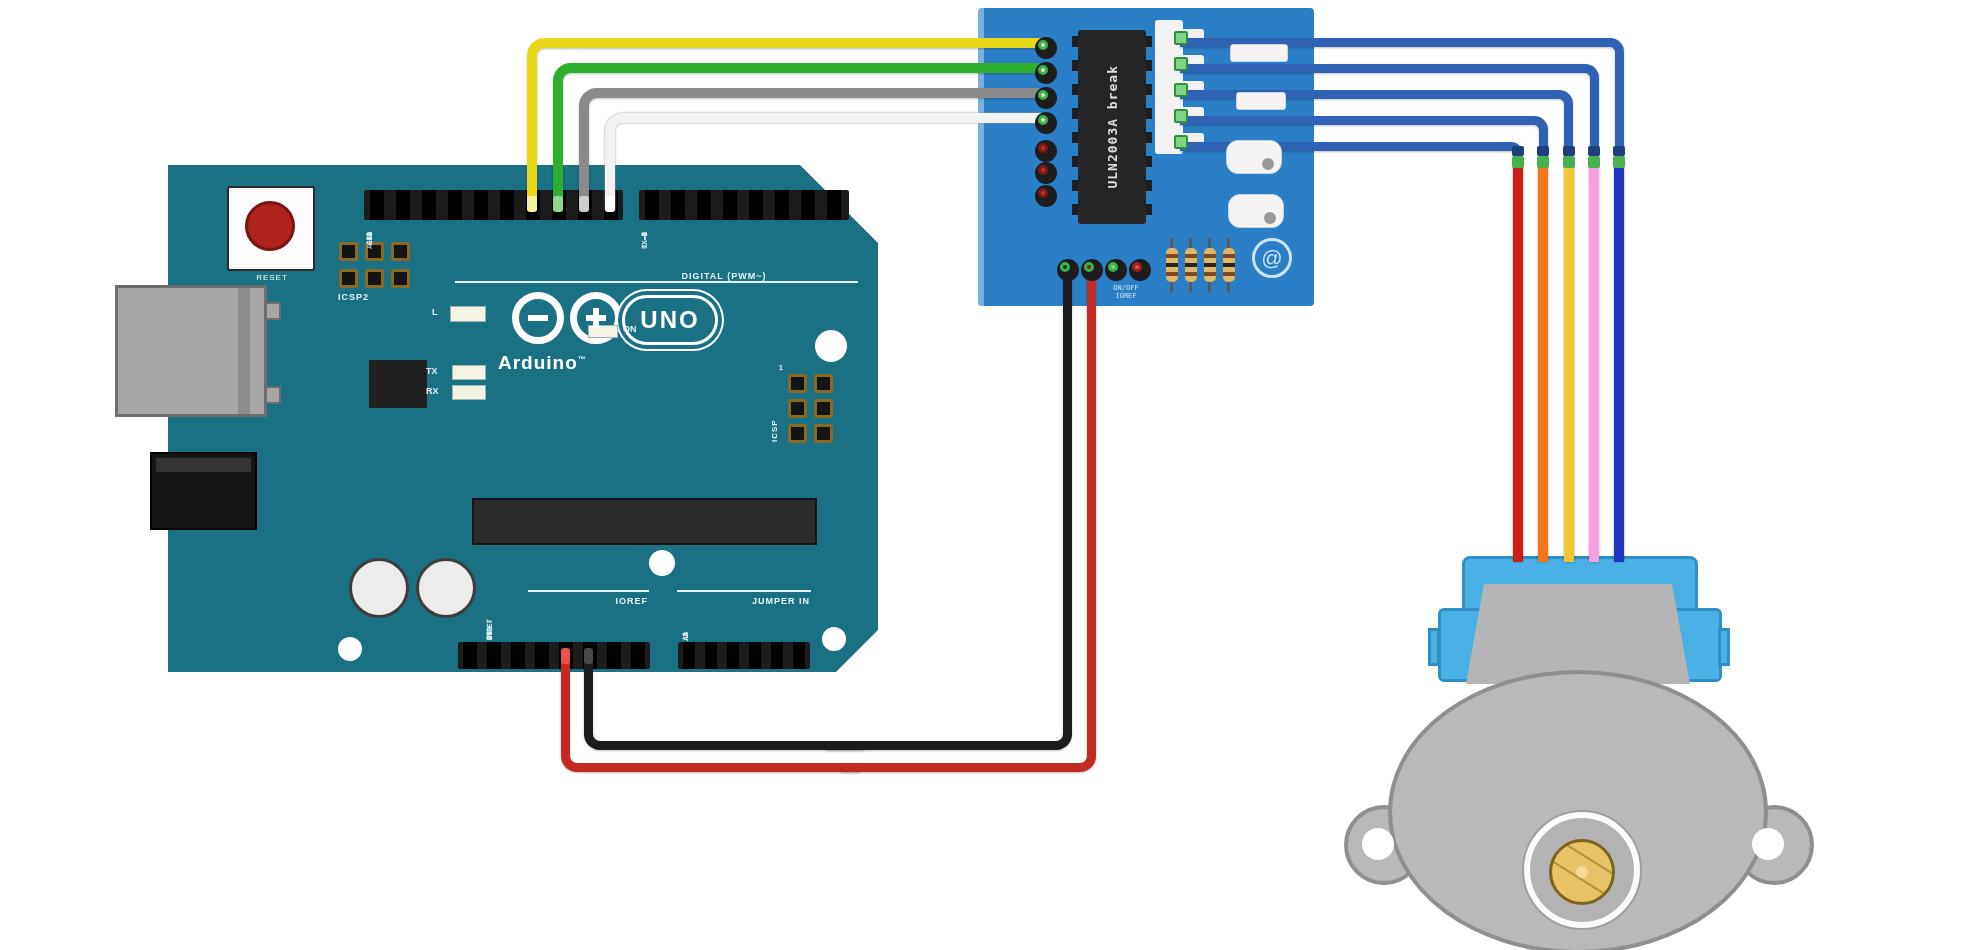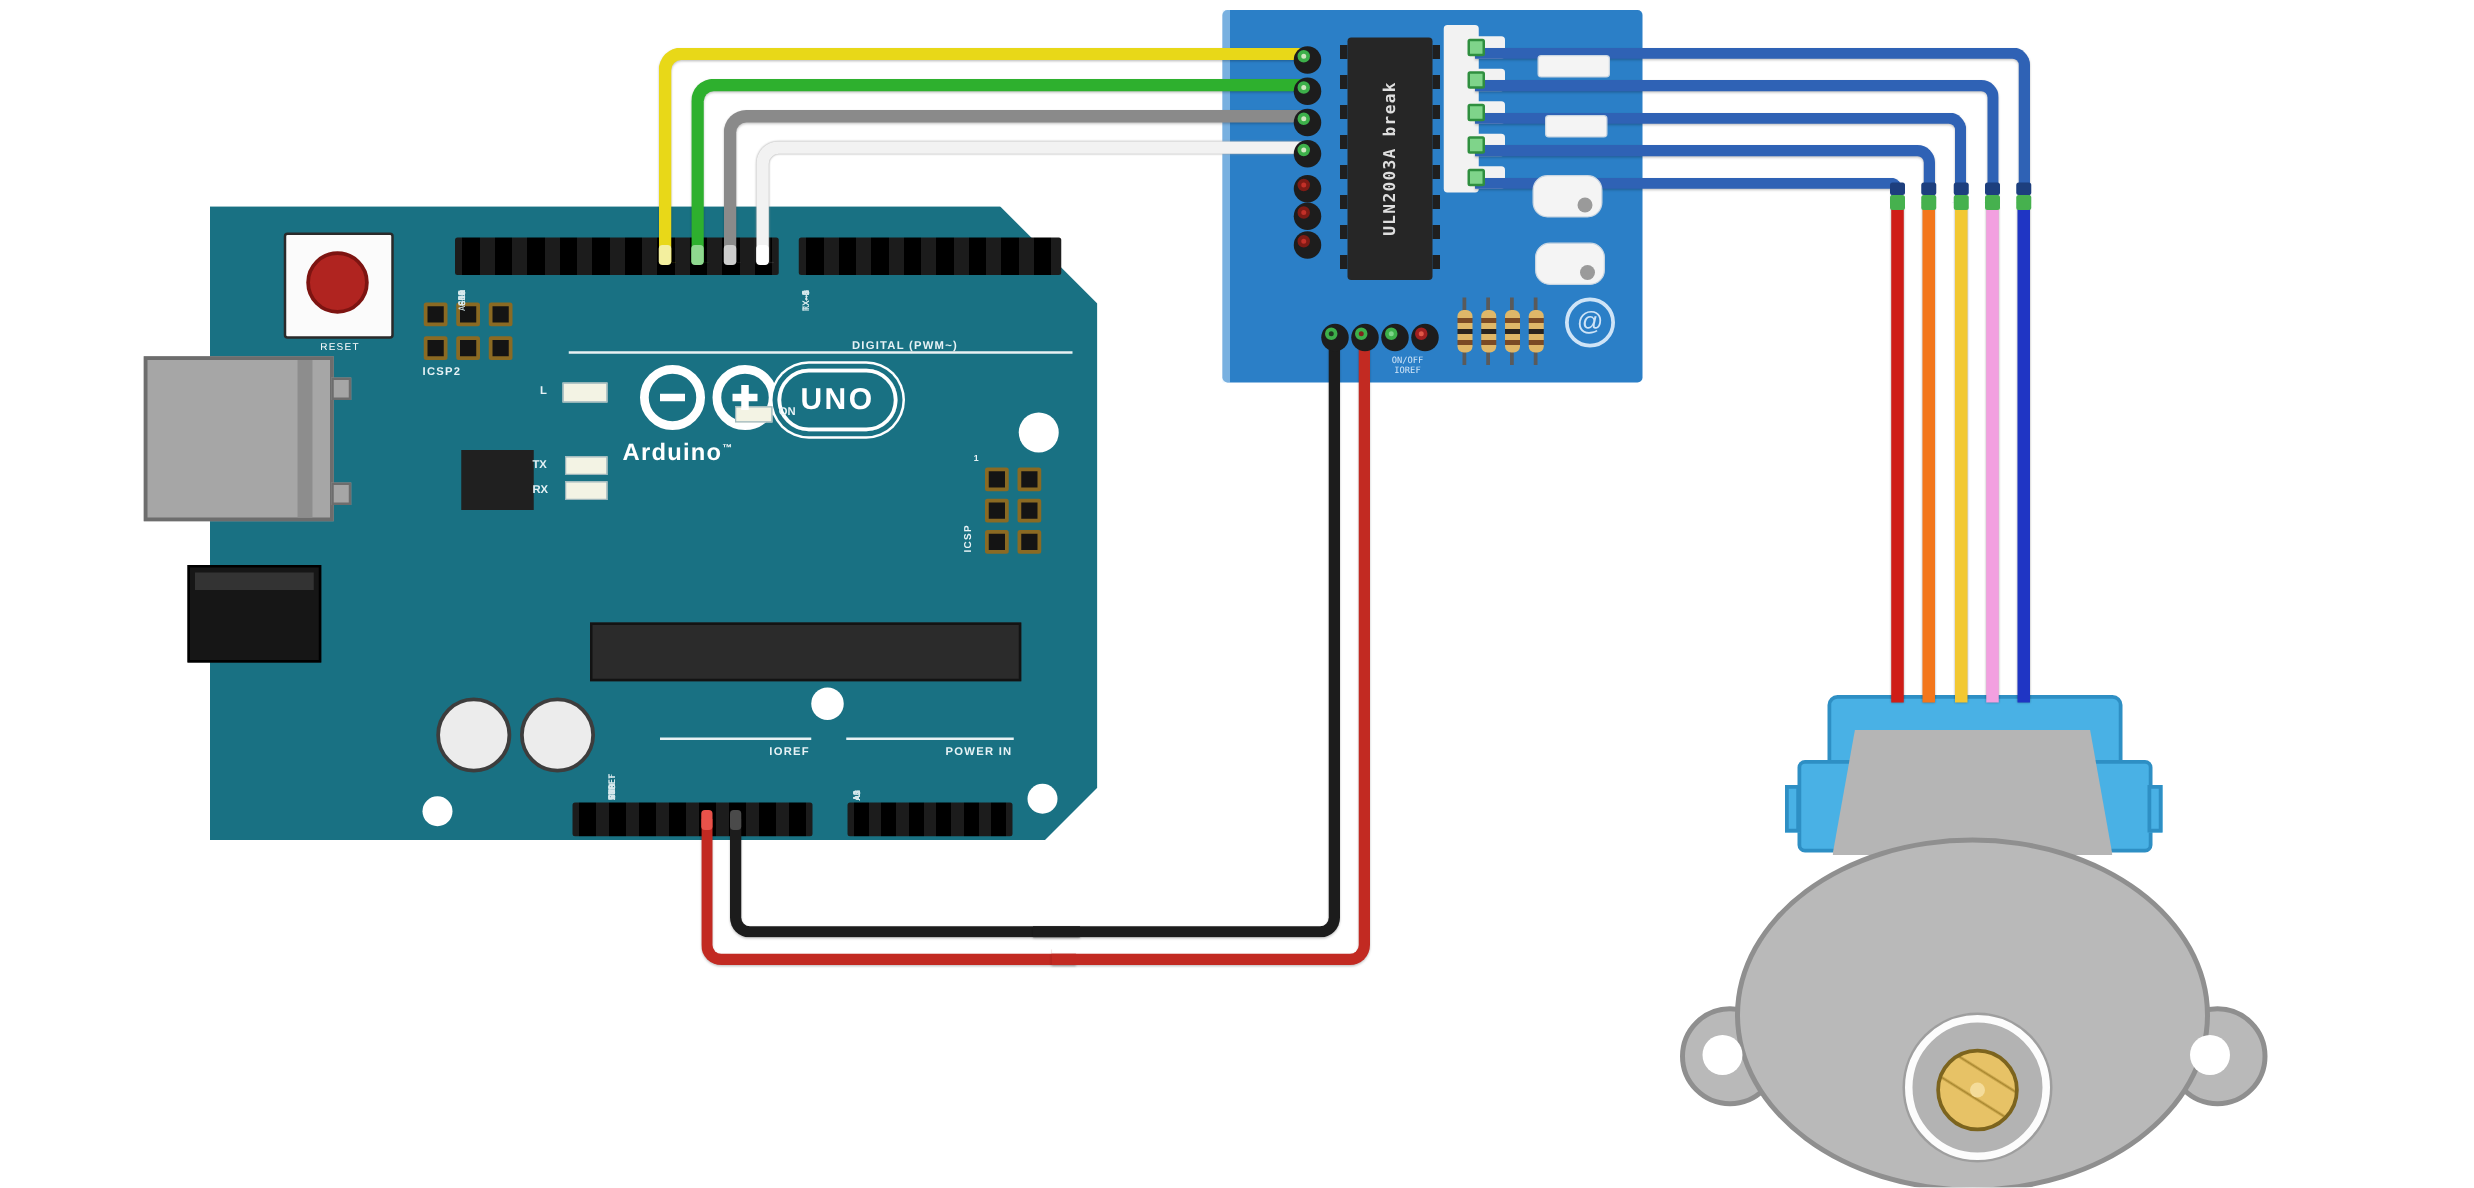--- a/index.html
+++ b/index.html
@@ -177,21 +177,21 @@
       <span>A3</span>
       <span>A4</span>
       <span>A5</span>
     </div>
 
   <div class="silk" style="left:455px;top:281px;width:403px;height:2px;"></div>
   <div class="silk-txt" style="left:644px;top:271px;width:160px;text-align:center;">DIGITAL (PWM~)</div>
   <div class="silk" style="left:528px;top:590px;width:121px;height:2px;"></div>
   <div class="silk-txt" style="left:540px;top:596px;width:108px;text-align:right;">IOREF</div>
   <div class="silk" style="left:677px;top:590px;width:134px;height:2px;"></div>
-  <div class="silk-txt" style="left:690px;top:596px;width:120px;text-align:right;">POWER IN</div>
+  <div class="silk-txt" style="left:690px;top:596px;width:120px;text-align:right;">JUMPER IN</div>
 
   <div class="chip-small"></div>
   <div class="ledlbl" style="left:432px;top:307px;">L</div>
   <div class="led" style="left:450px;top:306px;width:36px;height:16px;"></div>
   <div class="ledlbl" style="left:426px;top:366px;">TX</div>
   <div class="led" style="left:452px;top:365px;width:34px;height:15px;"></div>
   <div class="ledlbl" style="left:426px;top:386px;">RX</div>
   <div class="led" style="left:452px;top:385px;width:34px;height:15px;"></div>
 
   <div class="ring" style="left:512px;top:292px;"></div>

